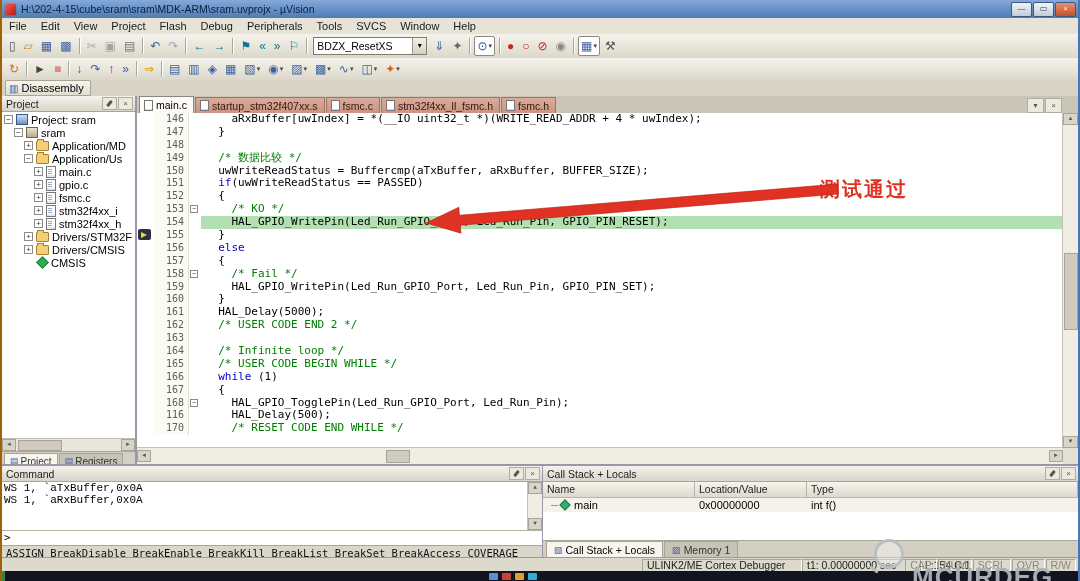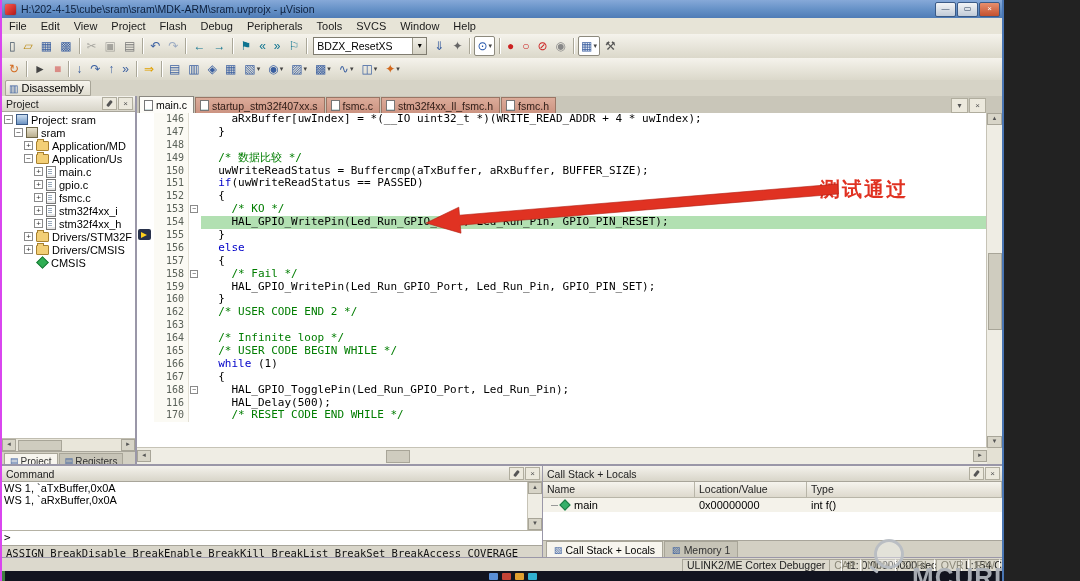--- a/index.html
+++ b/index.html
@@ -1,18 +1,18 @@
 <!DOCTYPE html>
 <html style="--hl: #b2e0b2; --kw: #0000c8; --cm: #007d00;"><head>
 <meta charset="utf-8">
 <style>
   html,body{margin:0;padding:0;background:#222;}
-  .window{position:relative;width:1004px;height:581px;overflow:hidden;
+  .window{position:relative;width:1080px;height:581px;overflow:hidden;
     font-family:"Liberation Sans",sans-serif;font-size:11px;color:#000;
-    background:#d9d6ca;border-left:2px solid #d946ef;border-right:2px solid #4a76b3;box-sizing:border-box;}
+    background:#d9d6ca;border-left:2px solid #a16207;border-right:2px solid #4a76b3;box-sizing:border-box;}
   
   .titlebar{position:absolute;left:0;top:0;right:0;height:18px;display:flex;align-items:center;
     background:linear-gradient(180deg,#86a9d8 0%,#6490c6 55%,#4f7cb6 100%);border-bottom:1px solid #31517d;}
   .appicon{width:11px;height:11px;margin:0 5px 0 3px;border-radius:2px;
     background:linear-gradient(135deg,#ff5a4e,#b01818);box-shadow:0 0 1px #400;}
   .title-text{color:#0d1f3c;font-size:10.5px;white-space:nowrap;overflow:hidden;flex:1;}
   .winbtns{display:flex;margin-right:2px;}
   .winbtn{width:19px;height:13px;margin-left:1px;border:1px solid #3a5a86;border-radius:2px;
     background:linear-gradient(#f2f4f6,#c2ccd8);font-size:8px;line-height:11px;text-align:center;color:#243a56;}
   .winbtn.close{background:linear-gradient(#e88f6d,#c3512f);color:#fff;}
@@ -94,21 +94,21 @@
   .tok-p{color:#000;} .tok-k{color:var(--kw,#0000c8);} .tok-c{color:var(--cm,#007d00);}
   .vscroll{position:absolute;right:0;top:17px;bottom:16px;width:15px;background:#efede4;border-left:1px solid #c6c3b6;}
   .vscroll .sarrow{width:13px;}
   .vthumb{position:absolute;left:1px;top:140px;width:12px;height:75px;background:#cfccbf;border:1px solid #a8a598;}
   .hscroll{position:absolute;left:0;right:15px;bottom:0;height:16px;background:#efede4;border-top:1px solid #c6c3b6;display:flex;align-items:center;}
   .hthumb{width:22px;height:11px;background:#cfccbf;border:1px solid #a8a598;margin-left:235px;}
   .corner{position:absolute;right:0;bottom:0;width:15px;height:16px;background:#e4e1d4;}
   
   .command{position:absolute;left:0;top:464px;width:541px;height:93px;background:#fff;border-top:2px solid #9a97a8;
     border-right:1px solid #9a97a8;box-sizing:border-box;}
-  .cmdbody{height:48px;overflow:hidden;position:relative;font-family:Liberation Sans, sans-serif;font-size:11px;}
+  .cmdbody{height:48px;overflow:hidden;position:relative;font-family:Liberation Mono, monospace;font-size:11px;}
   .cmdline{height:12px;line-height:12px;padding-left:2px;white-space:pre;}
   .cmdscroll{position:absolute;right:0;top:0;bottom:0;width:14px;background:#efede4;border-left:1px solid #c6c3b6;}
   .cmdscroll .sarrow{width:12px;}
   .cmdinput{height:14px;border-top:1px solid #b5b2a4;font-family:"DejaVu Sans Mono",monospace;font-size:11px;
     line-height:13px;padding-left:2px;background:#fff;}
   .cmdhelp{height:16px;background:#d9d6ca;border-top:1px solid #a8a59a;font-family:"DejaVu Sans Mono",monospace;
     font-size:10.5px;line-height:15px;padding-left:4px;color:#111;white-space:nowrap;overflow:hidden;}
   
   .callstack{position:absolute;left:541px;top:464px;right:0;height:76px;background:#fff;border-top:2px solid #9a97a8;box-sizing:border-box;}
   .cs-header{display:flex;height:16px;}
@@ -122,21 +122,21 @@
   
   .btabs{position:absolute;left:541px;top:540px;right:0;height:17px;background:#d3d0c3;border-top:1px solid #a8a59a;
     display:flex;align-items:flex-end;padding-left:3px;box-sizing:border-box;}
   .btab{display:flex;align-items:center;height:15px;padding:0 7px;margin-right:1px;font-size:10.5px;
     background:#c7c4b7;border:1px solid #a8a598;border-bottom:none;color:#333;white-space:nowrap;}
   .btab.active{background:#f7f5ee;color:#000;}
   .btab .g{font-size:9px;color:#3a5fa0;margin-right:3px;}
   
   .statusbar{position:absolute;left:0;top:557px;right:0;height:14px;background:#dcd9cd;border-top:1px solid #9a97a8;
     font-size:10.5px;color:#222;}
-  .st{position:absolute;top:1px;height:11px;line-height:11px;padding:0 4px;border:1px solid;border-color:#a8a598 #fff #fff #a8a598;white-space:nowrap;margin-left:40px;}
+  .st{position:absolute;top:1px;height:11px;line-height:11px;padding:0 4px;border:1px solid;border-color:#a8a598 #fff #fff #a8a598;white-space:nowrap;}
   .st-debugger{left:640px;width:150px;} .st-time{left:800px;width:110px;} .st-pos{left:918px;width:62px;}
   .st-flags{position:absolute;right:2px;top:1px;display:flex;}
   .st-flag{height:11px;line-height:11px;padding:0 4px;margin-left:1px;border:1px solid;border-color:#a8a598 #fff #fff #a8a598;color:#8a8778;}
   .taskbar{position:absolute;left:0;top:571px;right:0;height:10px;background:#12141f;display:flex;align-items:center;}
   .tb-item{width:9px;height:7px;margin-left:4px;border-radius:1px;}
   .taskbar .sliver{width:3px;height:10px;background:#3f7f3f;margin-right:480px;}
   
   .annotation-layer{position:absolute;left:0;top:0;width:1080px;height:581px;pointer-events:none;z-index:50;}
   .annotation-text{position:absolute;left:818px;top:176px;font-size:20px;font-weight:bold;color:#e03222;
     font-family:"DejaVu Sans","Liberation Sans",sans-serif;letter-spacing:2px;}
@@ -547,20 +547,26 @@
           <span class="cmargin"></span>
           <span class="clnum">159</span>
           <span class="cfold"></span>
           <span class="ccode"><span class="tok-p">    HAL_GPIO_WritePin(Led_Run_GPIO_Port, Led_Run_Pin, GPIO_PIN_SET);</span></span>
         </div>
         <div class="crow">
           <span class="cmargin"></span>
           <span class="clnum">160</span>
           <span class="cfold"></span>
           <span class="ccode"><span class="tok-p">  }</span></span>
+        </div>
+        <div class="crow">
+          <span class="cmargin"></span>
+          <span class="clnum">161</span>
+          <span class="cfold"></span>
+          <span class="ccode"><span class="tok-p">  HAL_Delay(5000);</span></span>
         </div>
         <div class="crow">
           <span class="cmargin"></span>
           <span class="clnum">162</span>
           <span class="cfold"></span>
           <span class="ccode"><span class="tok-p">  </span><span class="tok-c">/* USER CODE END 2 */</span></span>
         </div>
         <div class="crow">
           <span class="cmargin"></span>
           <span class="clnum">163</span>

